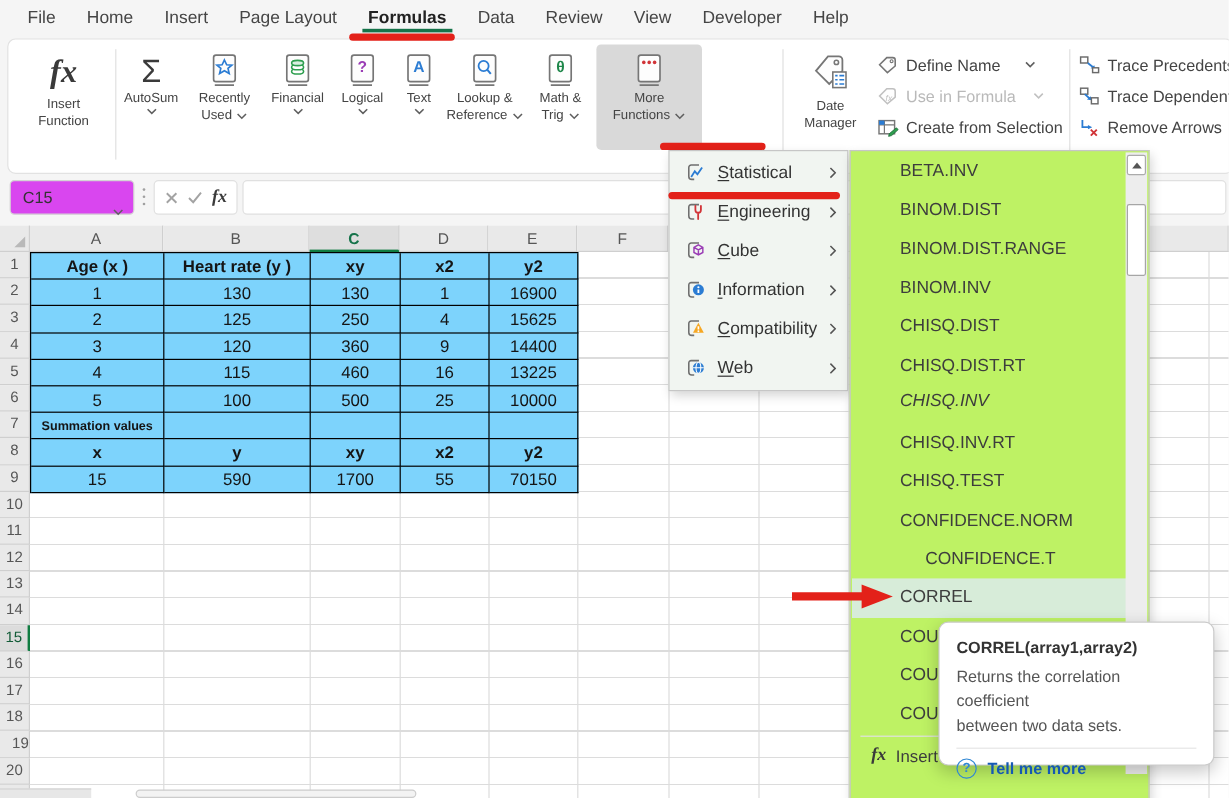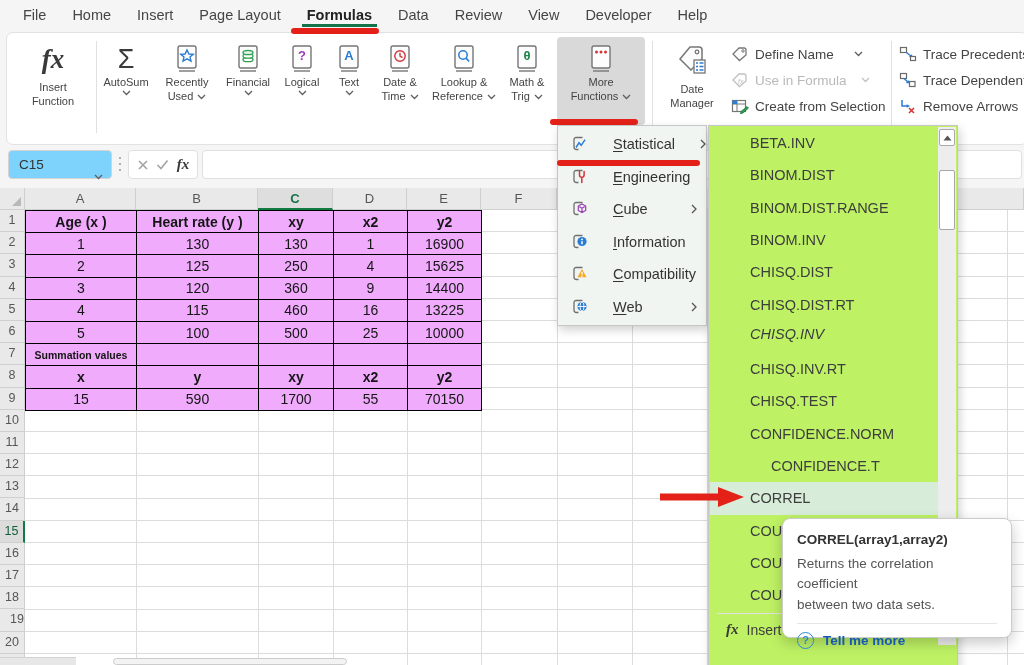--- a/index.html
+++ b/index.html
@@ -40,51 +40,51 @@
 
   .dnames { position:absolute; left:650px; top:4px; }
   .nm-icon { height:46px; display:flex; align-items:center; justify-content:center; }
   .smallstack { position:absolute; left:724px; top:8px; width:158px; }
   .srow { display:flex; align-items:center; gap:6px; height:26px; font-size:13.5px; color:#444; white-space:nowrap; }
   .srow.disabled { color:#b9b9b9; }
   .audit { position:absolute; left:892px; top:8px; width:140px; }
 
   
   .fbar { position:absolute; left:0; top:147px; width:1024px; height:38px; }
-  .namebox { position:absolute; left:8px; top:3px; width:104px; height:29px; background:#7dd3fc; border:1px solid #d4d4d4; border-radius:4px; font-size:13.5px; color:#333; line-height:27px; padding-left:10px; }
+  .namebox { position:absolute; left:8px; top:3px; width:104px; height:29px; background:#d946ef; border:1px solid #d4d4d4; border-radius:4px; font-size:13.5px; color:#333; line-height:27px; padding-left:10px; }
   .namebox .chev { position:absolute; right:8px; top:11px; }
   .fdots { position:absolute; left:118px; top:8px; }
   .fbtns { position:absolute; left:128px; top:3px; width:70px; height:29px; background:#fff; border:1px solid #e0e0e0; border-radius:4px; display:flex; align-items:center; justify-content:space-around; padding:0 4px; }
   .fx-small { font-family:"Liberation Serif", serif; font-style:italic; font-weight:bold; font-size:15px; color:#3a3a3a; }
   .finput { position:absolute; left:202px; top:3px; width:820px; height:29px; background:#fff; border:1px solid #e0e0e0; border-radius:4px; }
 
   
   .grid { position:absolute; left:0; top:188px; width:1024px; height:477px; background:#fff; }
   .colhdrs { position:absolute; left:0; top:0; width:1024px; height:22px; display:flex; }
   .colhdr { height:22px; background:#e9e9e9; border-right:1px solid #cfcfcf; border-bottom:1px solid #cfcfcf; text-align:center; font-size:13px; color:#565656; line-height:21px; }
   .colhdr.sel { background:#dedede; color:#15734a; font-weight:bold; border-bottom:2px solid #107c41; }
   .corner { width:25px; position:relative; }
   .corner::after { content:""; position:absolute; right:3px; bottom:3px; border-left:9px solid transparent; border-bottom:9px solid #b9b9b9; }
   .gridbody { position:absolute; left:0; top:22px; width:1024px; height:455px;
     background-image:repeating-linear-gradient(to bottom, transparent 0, transparent 21.2px, #dcdcdc 21.2px, #dcdcdc 22.2px); }
   .vline { position:absolute; top:0; bottom:0; width:1px; background:#dcdcdc; }
   .rowhdrs { position:absolute; left:0; top:22px; width:25px; }
   .rowhdr { width:25px; background:#e9e9e9; border-right:1px solid #cfcfcf; border-bottom:1px solid #cfcfcf; font-size:12.5px; color:#565656; text-align:center; }
   .rowhdr.sel { background:#dcdcdc; border-right:2px solid #107c41; color:#135c38; }
-  .dtable { position:absolute; left:25px; top:22px; border-top:1px solid #000; border-left:1px solid #000; display:grid; grid-template-columns:111px 122px 75px 74px 74px; background:#f0abfc; }
+  .dtable { position:absolute; left:25px; top:22px; border-top:1px solid #000; border-left:1px solid #000; display:grid; grid-template-columns:111px 122px 75px 74px 74px; background:#7dd3fc; }
   .dcell { border-right:1px solid #000; border-bottom:1px solid #000; text-align:center; font-size:14px; color:#151515; display:flex; align-items:center; justify-content:center; overflow:hidden; }
   .dcell.hdr { font-weight:bold; }
   .dcell.small { font-size:10.5px; font-weight:bold; }
 
   .hstrip1 { position:absolute; left:0; top:657px; width:76px; height:8px; background:#e7e7e7; border-top:1px solid #d2d2d2; }
   .hstrip2 { position:absolute; left:113px; top:658px; width:234px; height:7px; background:#f3f3f3; border:1px solid #cccccc; border-radius:4px; }
 
   
   .menu { position:absolute; left:557px; top:125px; width:150px; height:201px; background:#f1f5f1; border:1px solid #c6c6c6; box-shadow:2px 4px 9px rgba(0,0,0,.18); z-index:20; padding-top:2px; }
-  .mitem { display:flex; align-items:center; height:32.5px; padding:0 9px 0 13px; gap:25px; font-size:14.5px; color:#333; }
+  .mitem { display:flex; align-items:center; height:32.5px; padding:0 9px 0 13px; gap:10px; font-size:14.5px; color:#333; }
   .mitem .mlabel { flex:1; white-space:nowrap; }
   .mitem .first { text-decoration:underline; text-underline-offset:2px; }
   .mitem svg.micon { flex:0 0 auto; }
   .chevr { flex:0 0 auto; }
 
   
   .submenu { position:absolute; left:708px; top:125px; width:250px; height:544px; background:#bef264; border:1px solid #c6c6c6; box-shadow:2px 4px 9px rgba(0,0,0,.18); z-index:21; }
   .subitem { position:absolute; left:1px; width:230px; height:32.3px; line-height:32.3px; padding-left:40px; font-size:14.5px; color:#3d3d3d; white-space:nowrap; overflow:hidden; }
   .subitem.hl { background:#d7ecd9; }
   .subsep { position:absolute; left:8px; width:224px; height:1px; background:#e2e2e2; top:487px; }
@@ -194,37 +194,20 @@
       </div>
       <div class="libbtn" style="width:40px">
         <div class="icon">
             <span class="bookwrap"><svg width="26" height="32" viewBox="0 0 26 32">
                 <rect x="4" y="2" width="18" height="22" rx="2" fill="#fdfdfd" stroke="#767676" stroke-width="1.4"></rect>
                 <path d="M5 27 h16" stroke="#767676" stroke-width="1.4"></path>
               </svg><span class="glyph" style="color:#2b7cd3">A</span></span>
           </div>
         <div class="blabel">Text</div>
         <div class="blabel l2">
-            <svg width="9" height="6">
-              <path d="M1 1 L4.5 4.5 L8 1" stroke="#5f5f5f" stroke-width="1.3" fill="none"></path>
-            </svg>
-          </div>
-      </div>
-      <div class="libbtn" style="width:58px">
-        <div class="icon">
-            <span class="bookwrap"><svg width="26" height="32" viewBox="0 0 26 32">
-                <rect x="4" y="2" width="18" height="22" rx="2" fill="#fdfdfd" stroke="#767676" stroke-width="1.4"></rect>
-                <path d="M5 27 h16" stroke="#767676" stroke-width="1.4"></path>
-                <circle cx="13" cy="12" r="5.2" fill="none" stroke="#d13438" stroke-width="1.4"></circle>
-                <path d="M13 8.8 V12 l2.5 1.6" fill="none" stroke="#d13438" stroke-width="1.4"></path>
-              </svg></span>
-          </div>
-        <div class="blabel">Date &amp;</div>
-        <div class="blabel l2">
-            <span>Time</span>
             <svg width="9" height="6">
               <path d="M1 1 L4.5 4.5 L8 1" stroke="#5f5f5f" stroke-width="1.3" fill="none"></path>
             </svg>
           </div>
       </div>
       <div class="libbtn" style="width:66px">
         <div class="icon">
             <span class="bookwrap"><svg width="26" height="32" viewBox="0 0 26 32">
                 <rect x="4" y="2" width="18" height="22" rx="2" fill="#fdfdfd" stroke="#767676" stroke-width="1.4"></rect>
                 <path d="M5 27 h16" stroke="#767676" stroke-width="1.4"></path>

